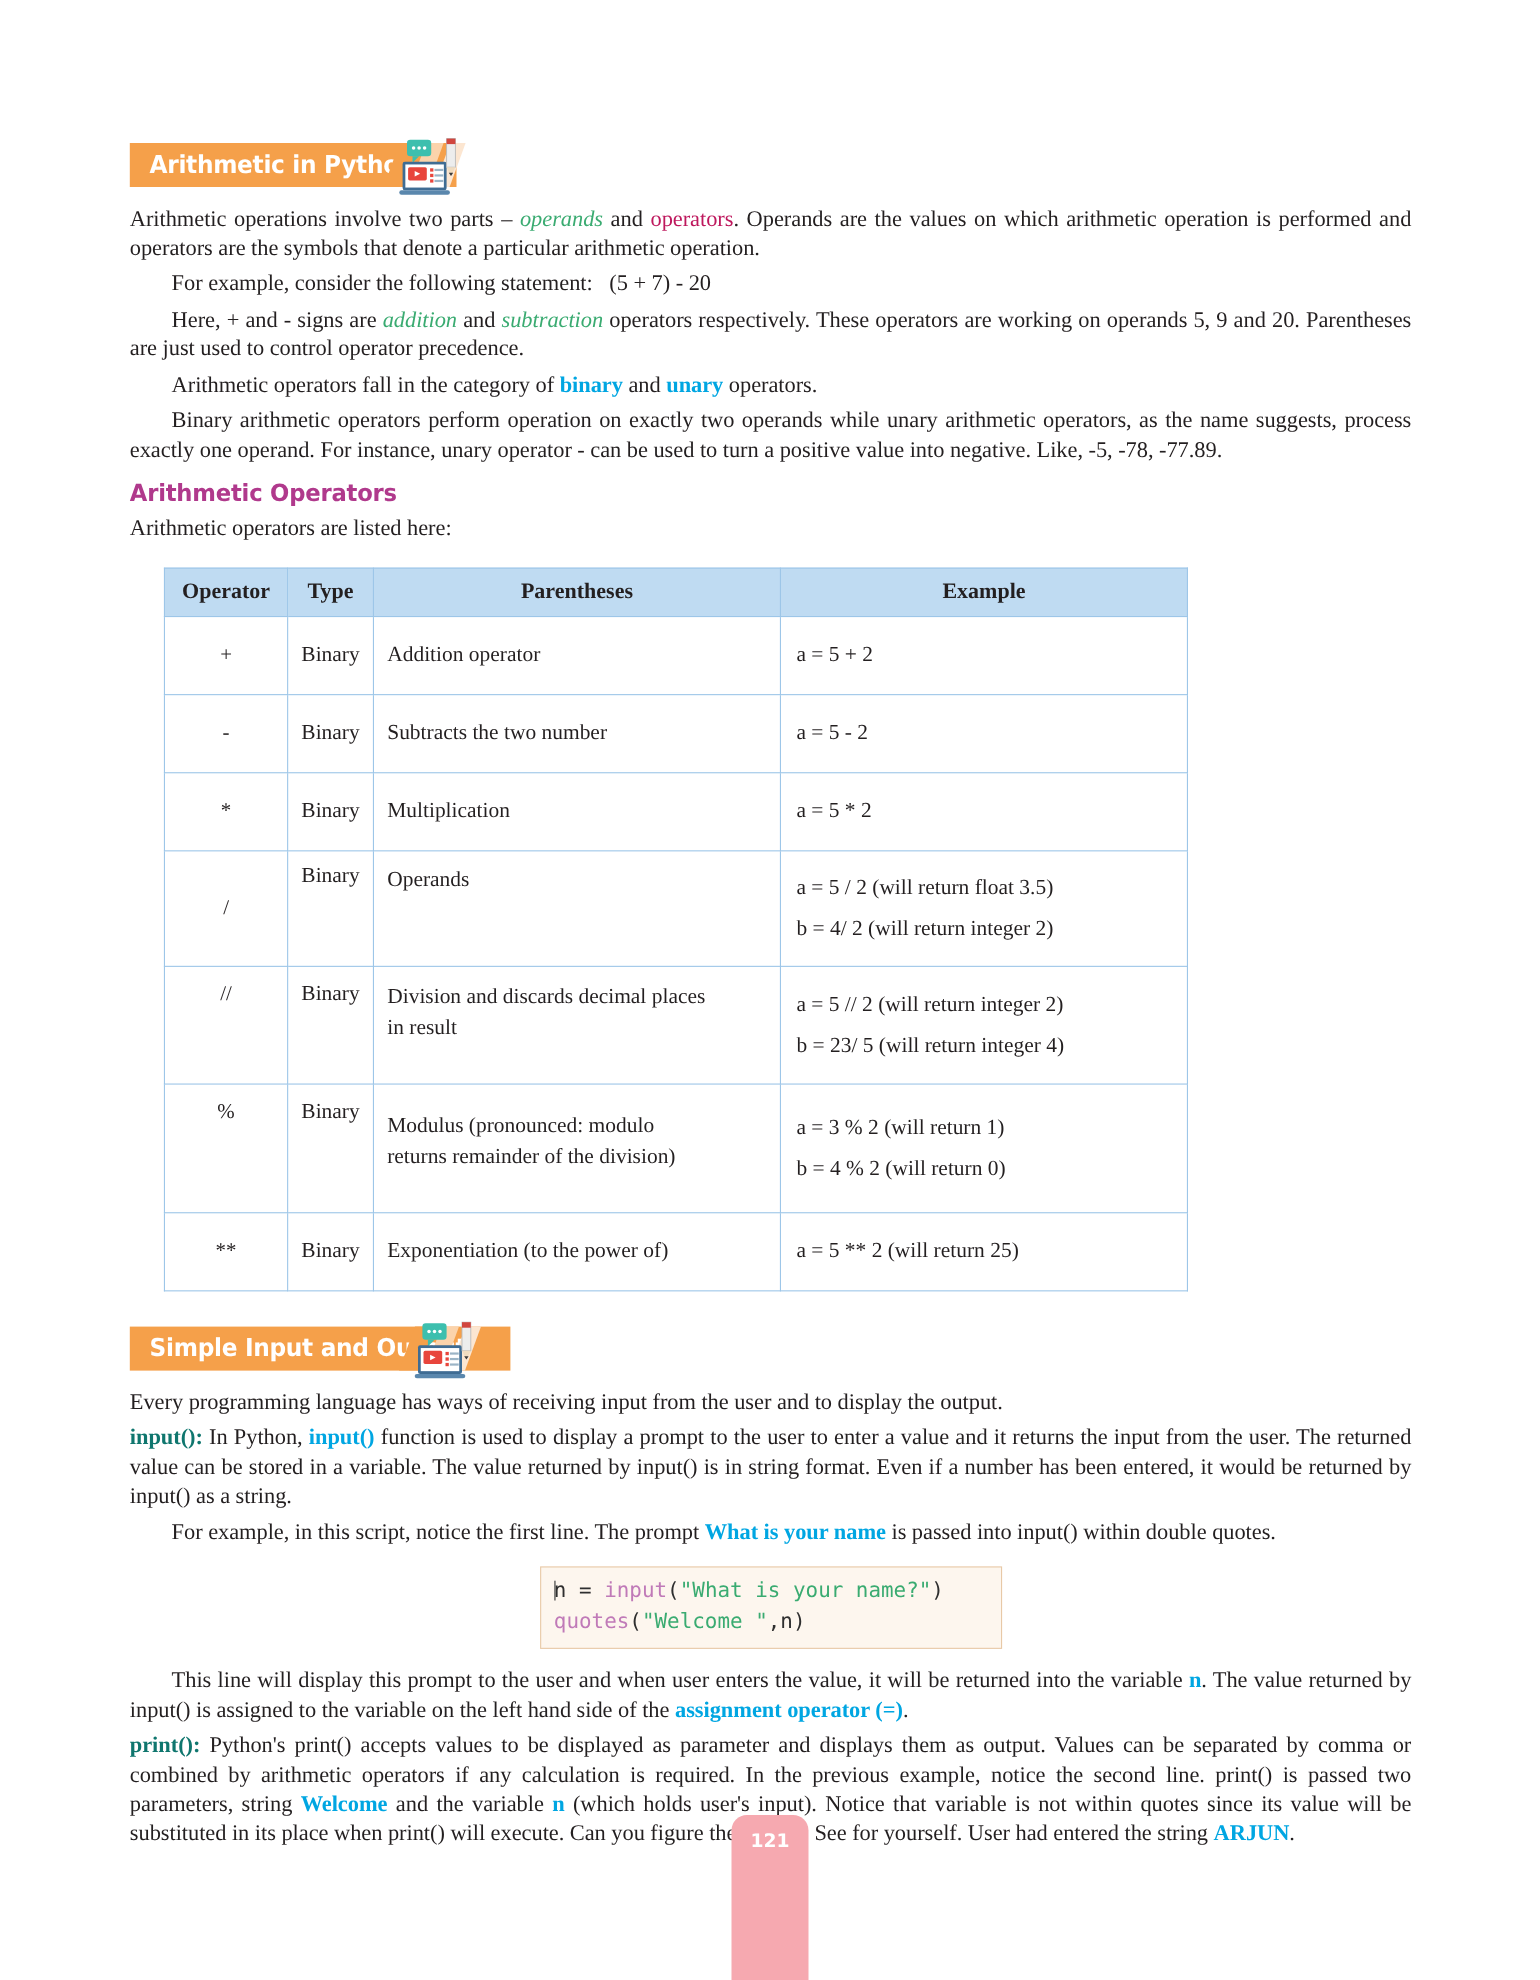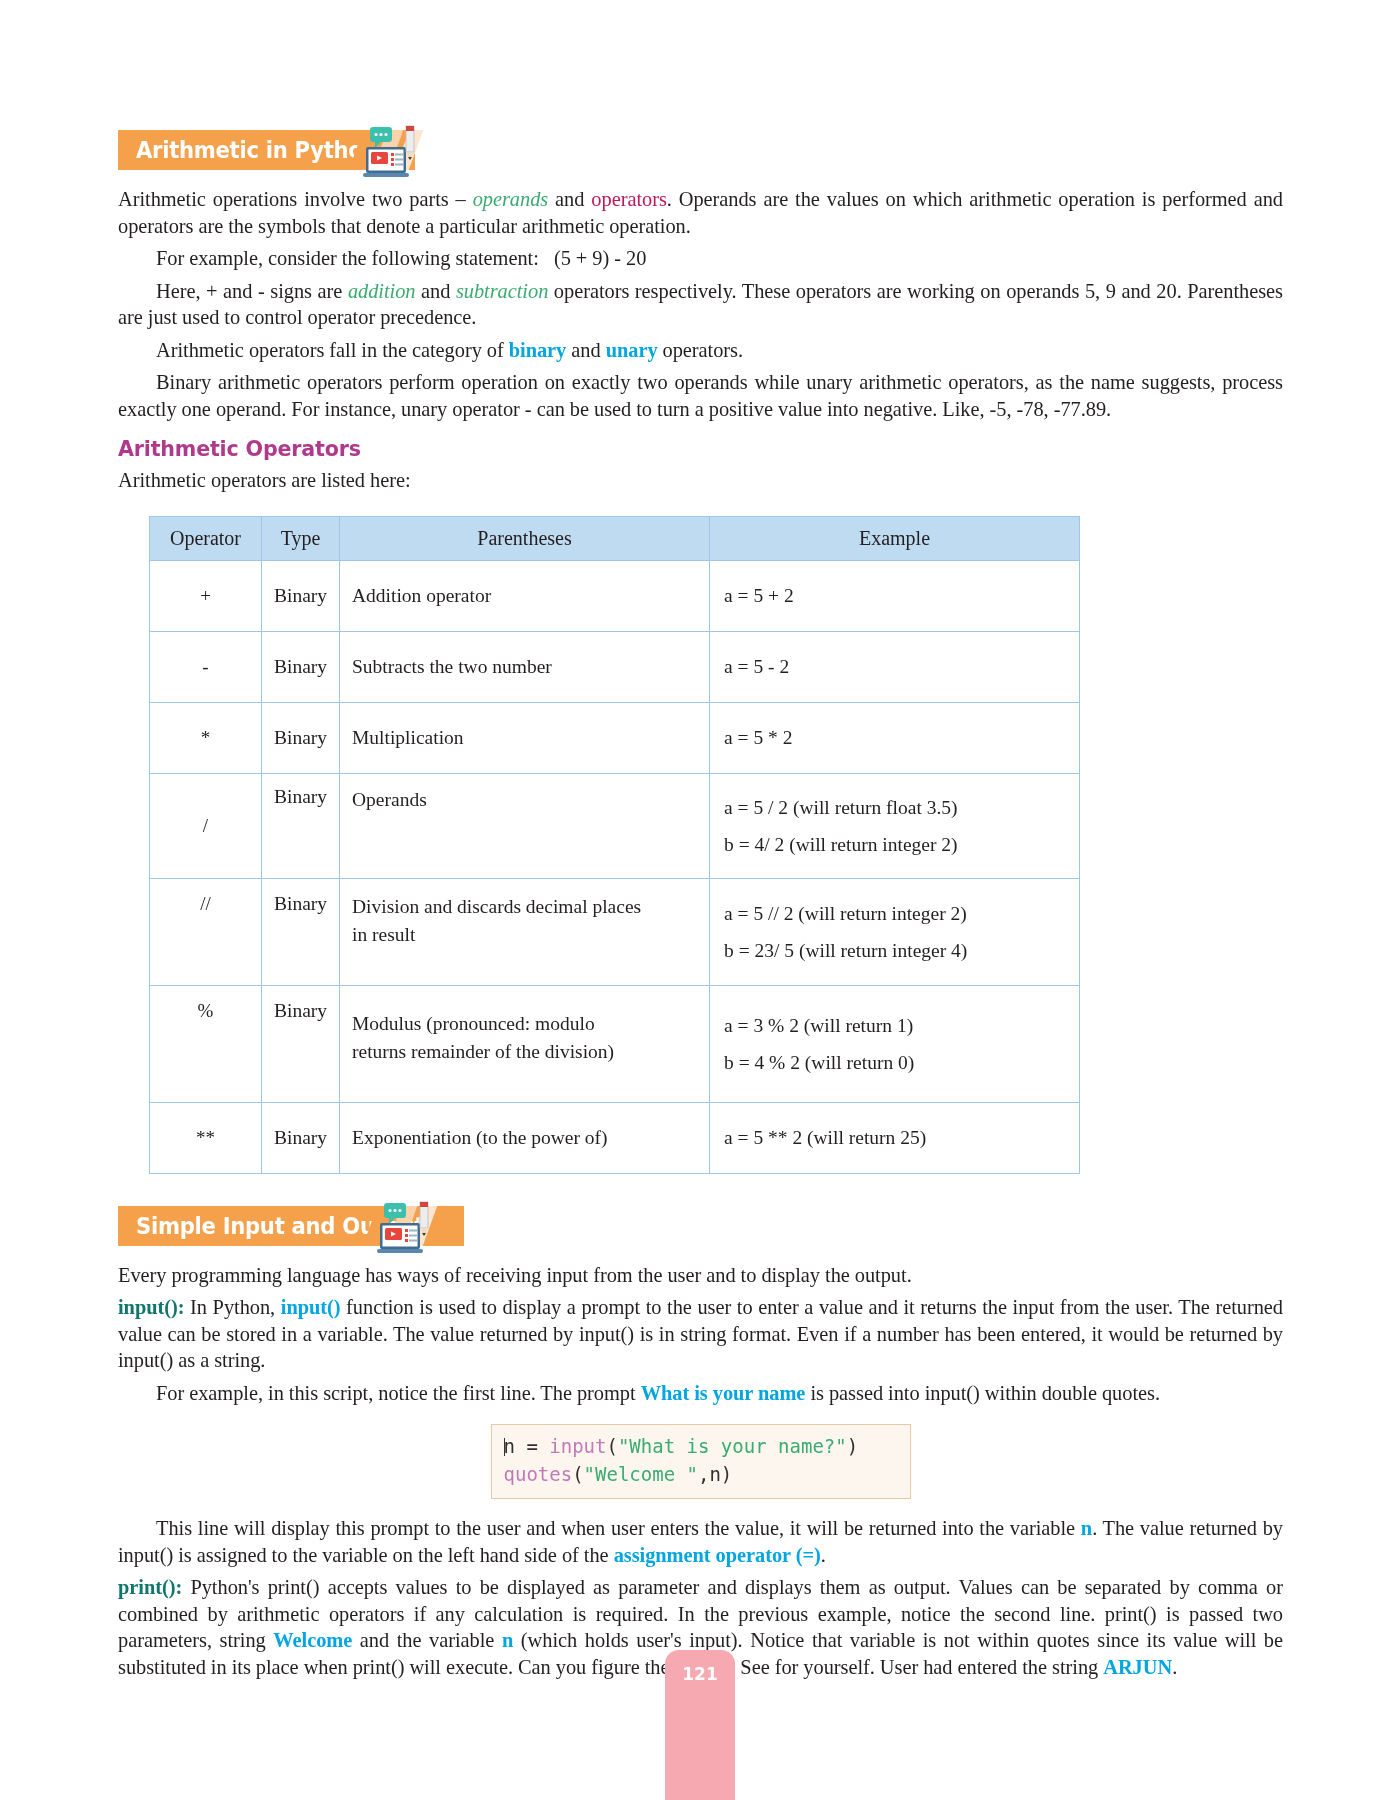--- a/index.html
+++ b/index.html
@@ -90,21 +90,21 @@
     table-layout:fixed;
   }
   table td,table th{
     border:1px solid #9dc6e8;
     vertical-align:middle;
     font-size:19.5px;
     padding:6px 10px;
   }
   thead th{
     background:#bfdbf2;
-    font-weight:normal;
+    font-weight:bold;
     text-align:center;
     font-size:20px;
     padding:10px 6px;
   }
   .c-op{width:112px;text-align:center;}
   .c-ty{width:78px;text-align:center;}
   .c-ex{width:370px;}
   .c-sa{width:370px;}
   td.op{text-align:center;font-size:19px;}
   td.ty{text-align:center;}
@@ -196,21 +196,21 @@
         <rect x="44" y="4" width="8" height="26" fill="#ededed" stroke="#b9b9b9" stroke-width="0.8"></rect>
         <rect x="44" y="4" width="8" height="5" fill="#d1463f"></rect>
         <polygon points="44,30 52,30 48,38" fill="#f0dcc0"></polygon>
         <polygon points="46,35 50,35 48,38" fill="#3b3b3b"></polygon>
       </svg>
     </div>
   </div>
 
   <p><span>Arithmetic operations involve two parts – </span><span class="grn">operands</span><span> and </span><span class="grn-n">operators</span><span>. Operands are the values on which arithmetic operation is performed and operators are the symbols that denote a particular arithmetic operation.</span></p>
 
-  <p class="indent"><span>For example, consider the following statement:</span>&nbsp;&nbsp;&nbsp;<span class="nowrap">(5 + 9) - 20</span></p>
+  <p class="indent"><span>For example, consider the following statement:</span>&nbsp;&nbsp;&nbsp;<span class="nowrap">(5 + 7) - 20</span></p>
 
   <p class="indent"><span>Here, + and - signs are </span><span class="grn">addition</span><span> and </span><span class="grn">subtraction</span><span> operators respectively. These operators are working on operands 5, 9 and 20. Parentheses are just used to control operator precedence.</span></p>
 
   <p class="indent"><span>Arithmetic operators fall in the category of </span><span class="cyan">binary</span><span> and </span><span class="cyan">unary</span><span> operators.</span></p>
 
   <p class="indent">Binary arithmetic operators perform operation on exactly two operands while unary arithmetic operators, as the name suggests, process exactly one operand. For instance, unary operator - can be used to turn a positive value into negative. Like, -5, -78, -77.89.</p>
 
   <div class="subhead">Arithmetic Operators</div>
   <p>Arithmetic operators are listed here:</p>
 

